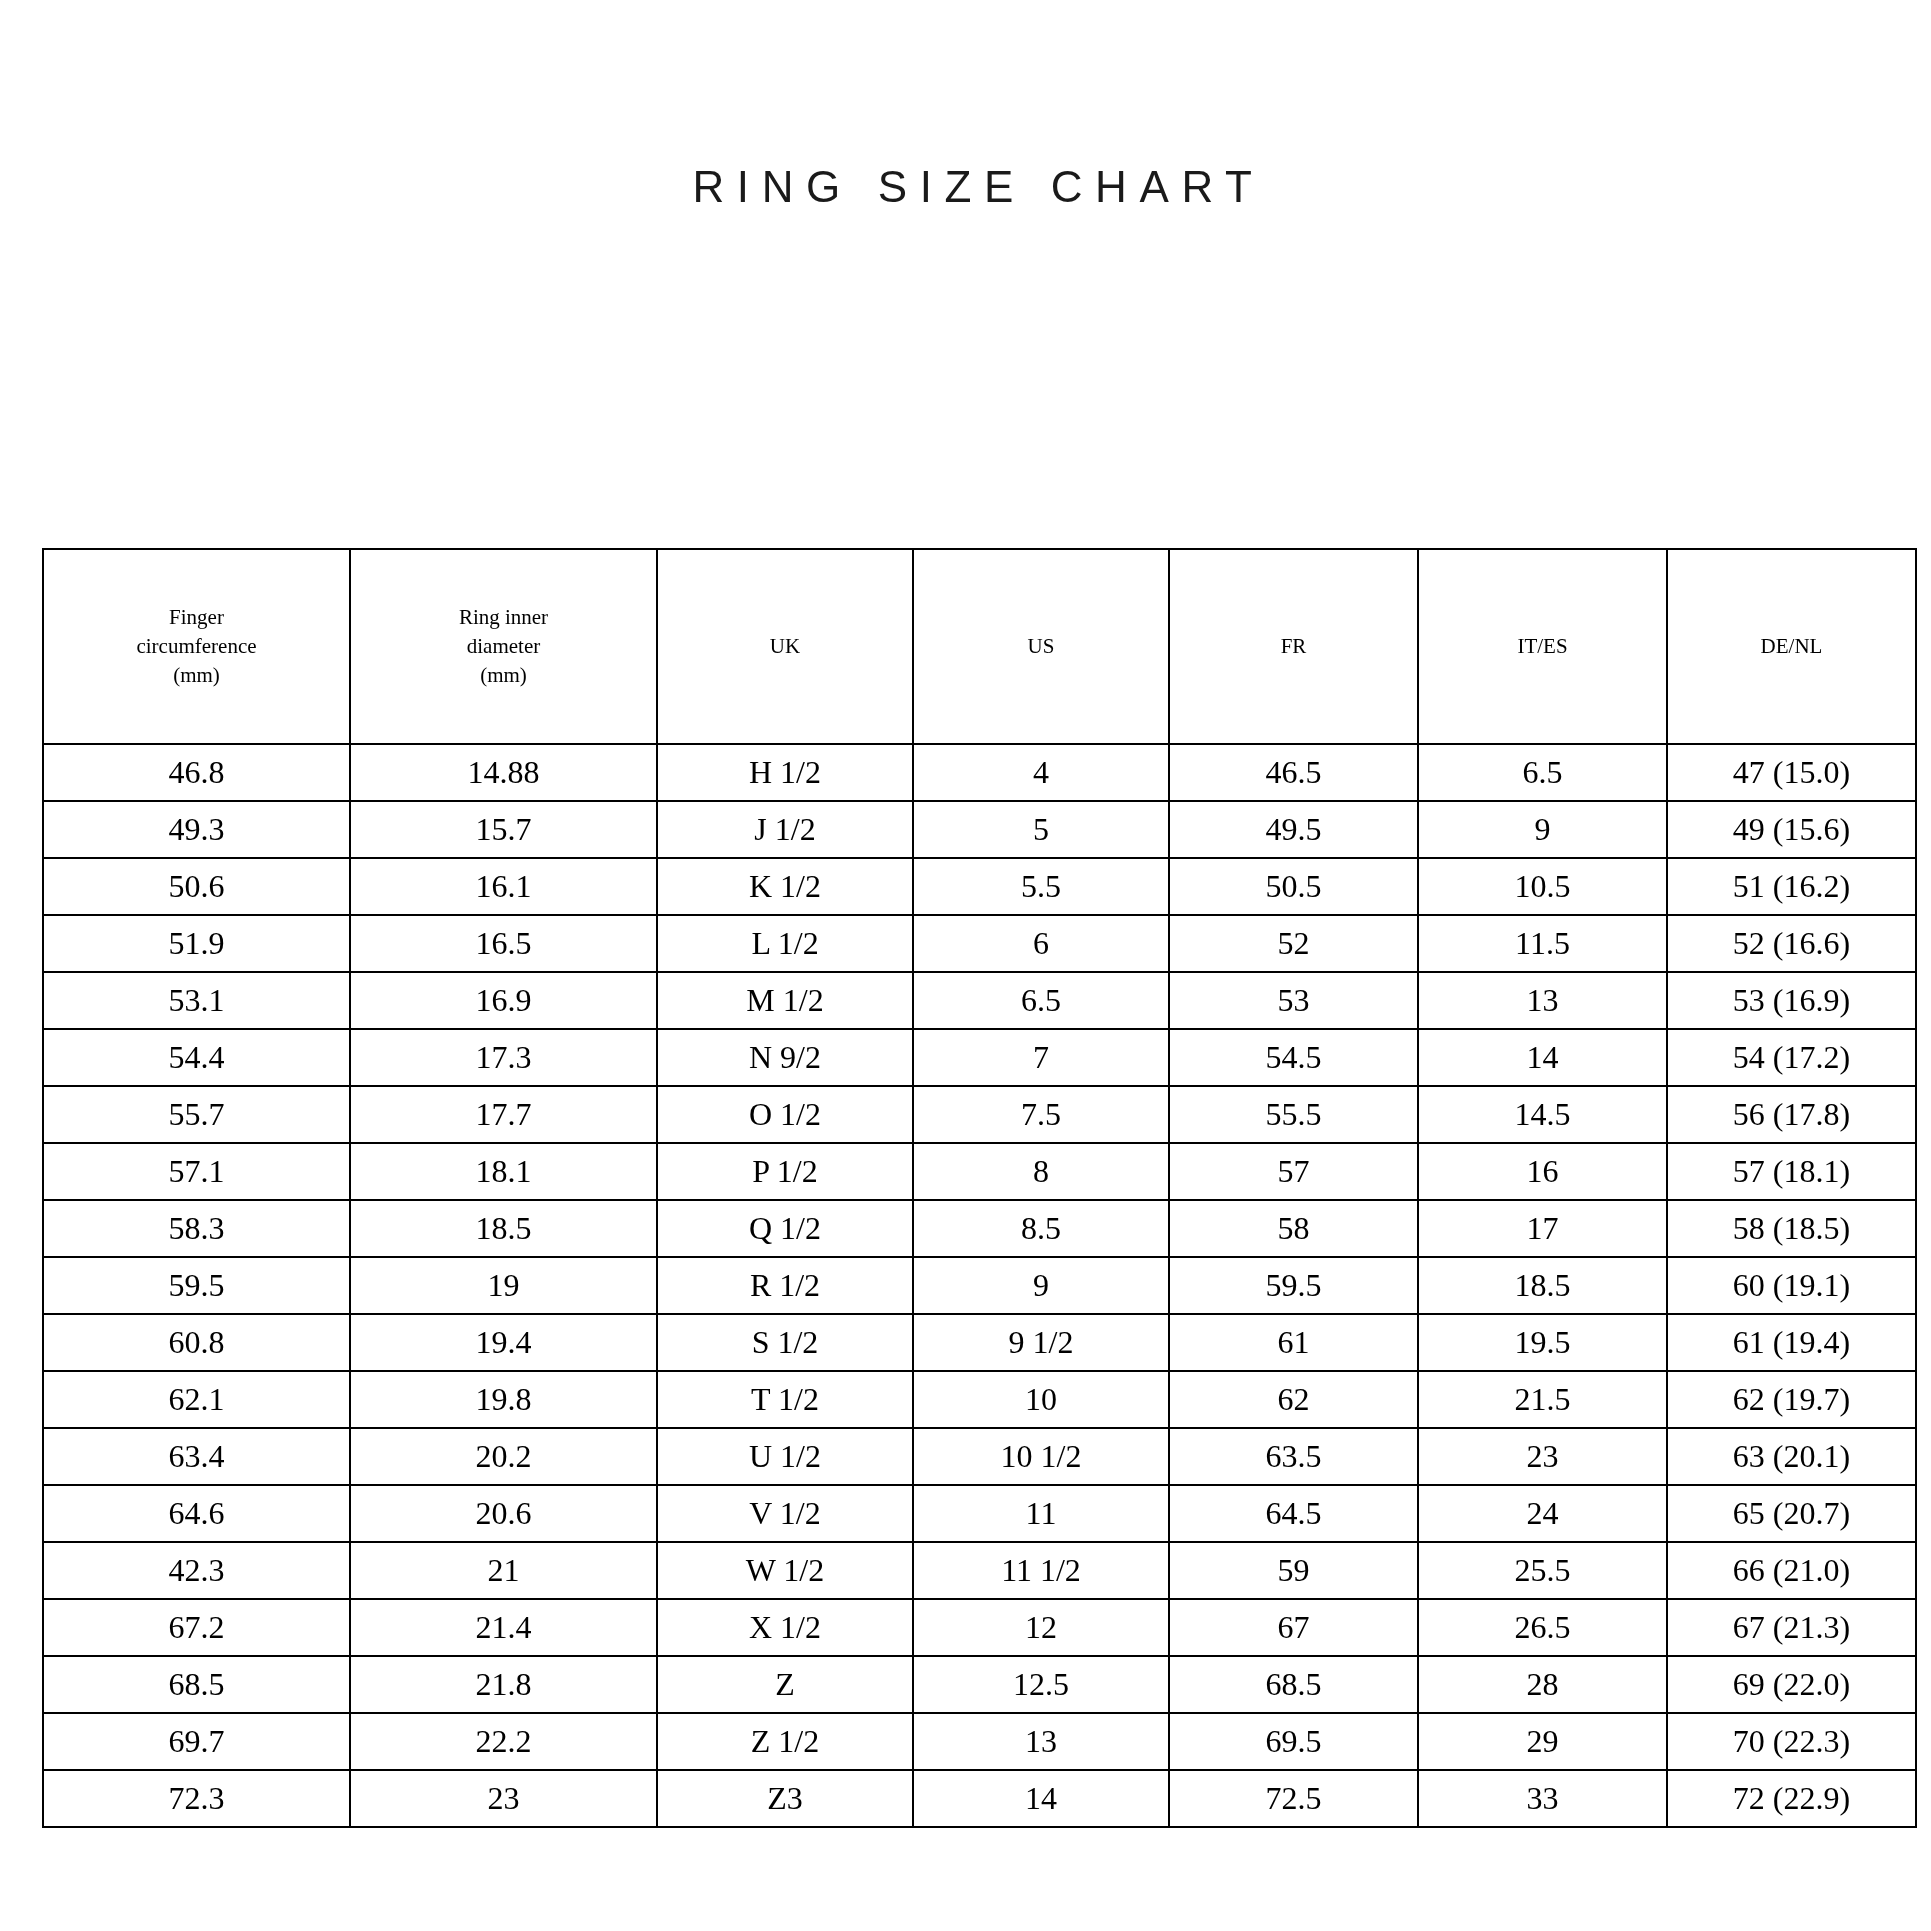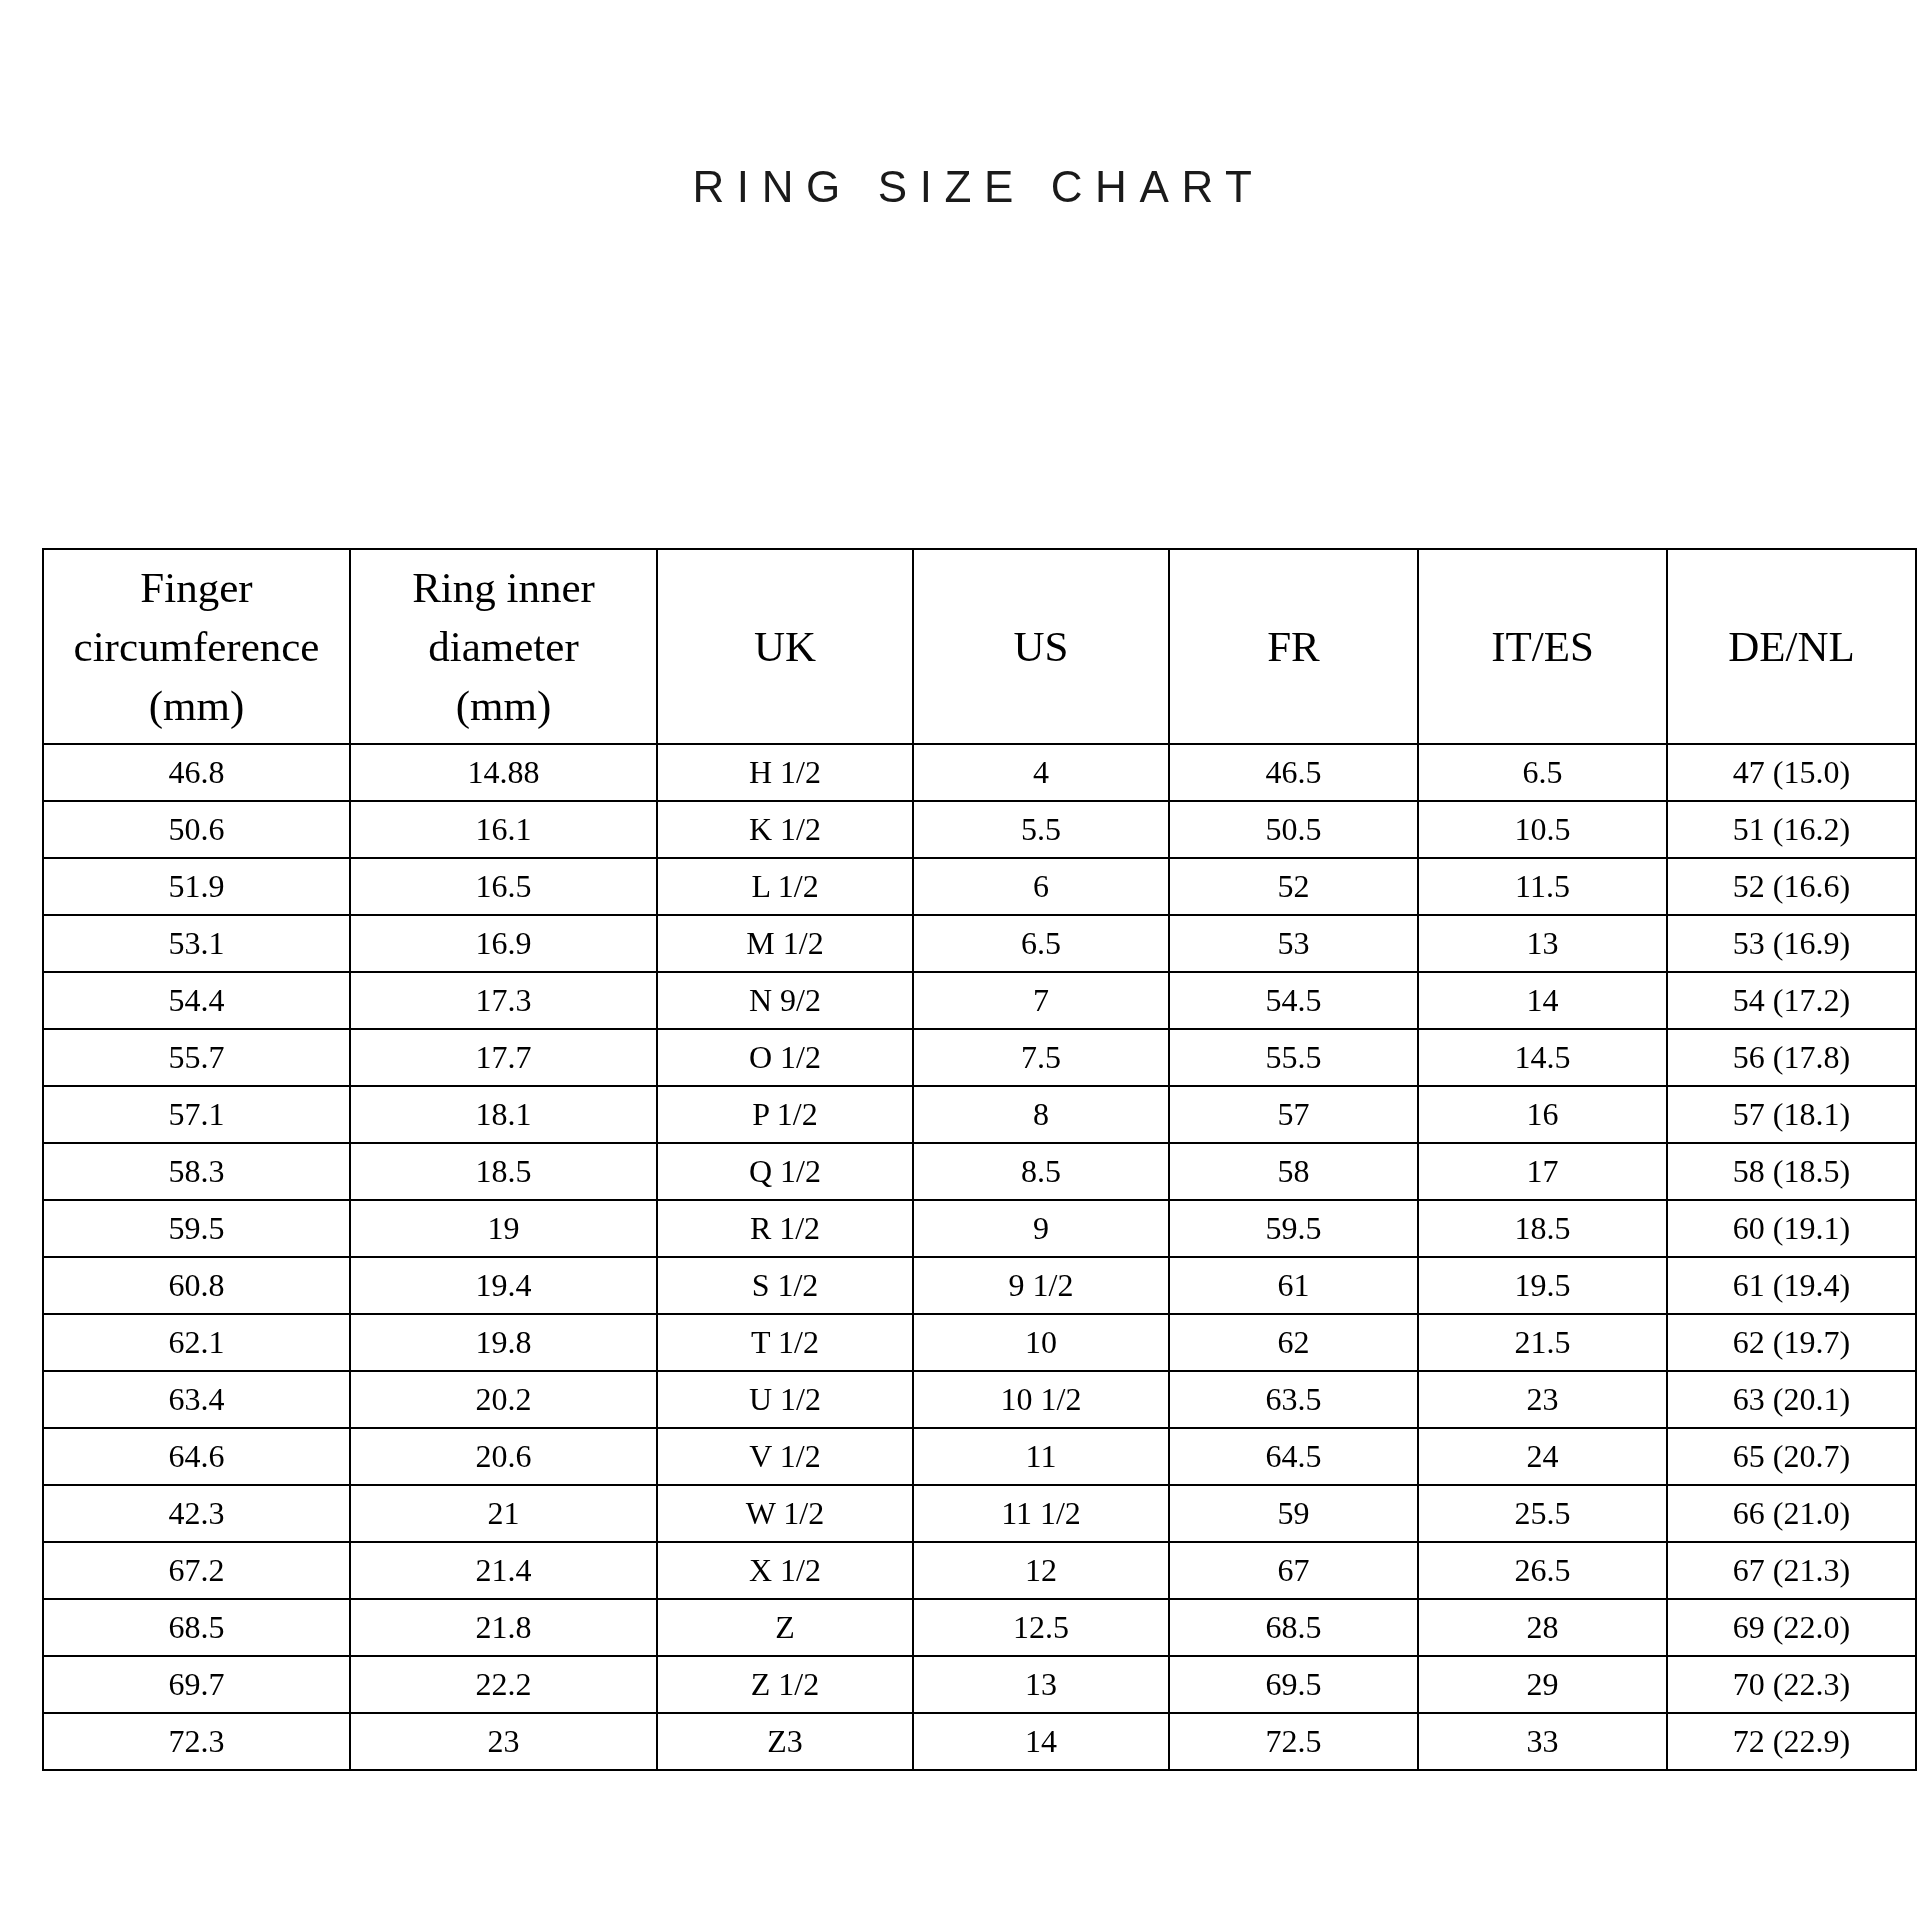--- a/index.html
+++ b/index.html
@@ -48,21 +48,21 @@
     text-align: center;
     vertical-align: middle;
     font-size: 32px;
     color: #000000;
     padding: 0;
   }
   table.size-chart thead th {
     height: 193px;
     font-weight: 400;
     line-height: 1.38;
-    font-size: 43px;
+    font-size: 21px;
   }
   table.size-chart tbody td {
     height: 55px;
     font-weight: 400;
   }
   col.c0 { width: 307px; }
   col.c1 { width: 307px; }
   col.c2 { width: 256px; }
   col.c3 { width: 256px; }
   col.c4 { width: 249px; }
@@ -121,20 +121,29 @@
           <tr>
             <td>46.8</td>
             <td>14.88</td>
             <td>H 1/2</td>
             <td>4</td>
             <td>46.5</td>
             <td>6.5</td>
             <td>47 (15.0)</td>
           </tr>
           <tr>
+            <td>49.3</td>
+            <td>15.7</td>
+            <td>J 1/2</td>
+            <td>5</td>
+            <td>49.5</td>
+            <td>9</td>
+            <td>49 (15.6)</td>
+          </tr>
+          <tr>
             <td>50.6</td>
             <td>16.1</td>
             <td>K 1/2</td>
             <td>5.5</td>
             <td>50.5</td>
             <td>10.5</td>
             <td>51 (16.2)</td>
           </tr>
           <tr>
             <td>51.9</td>

